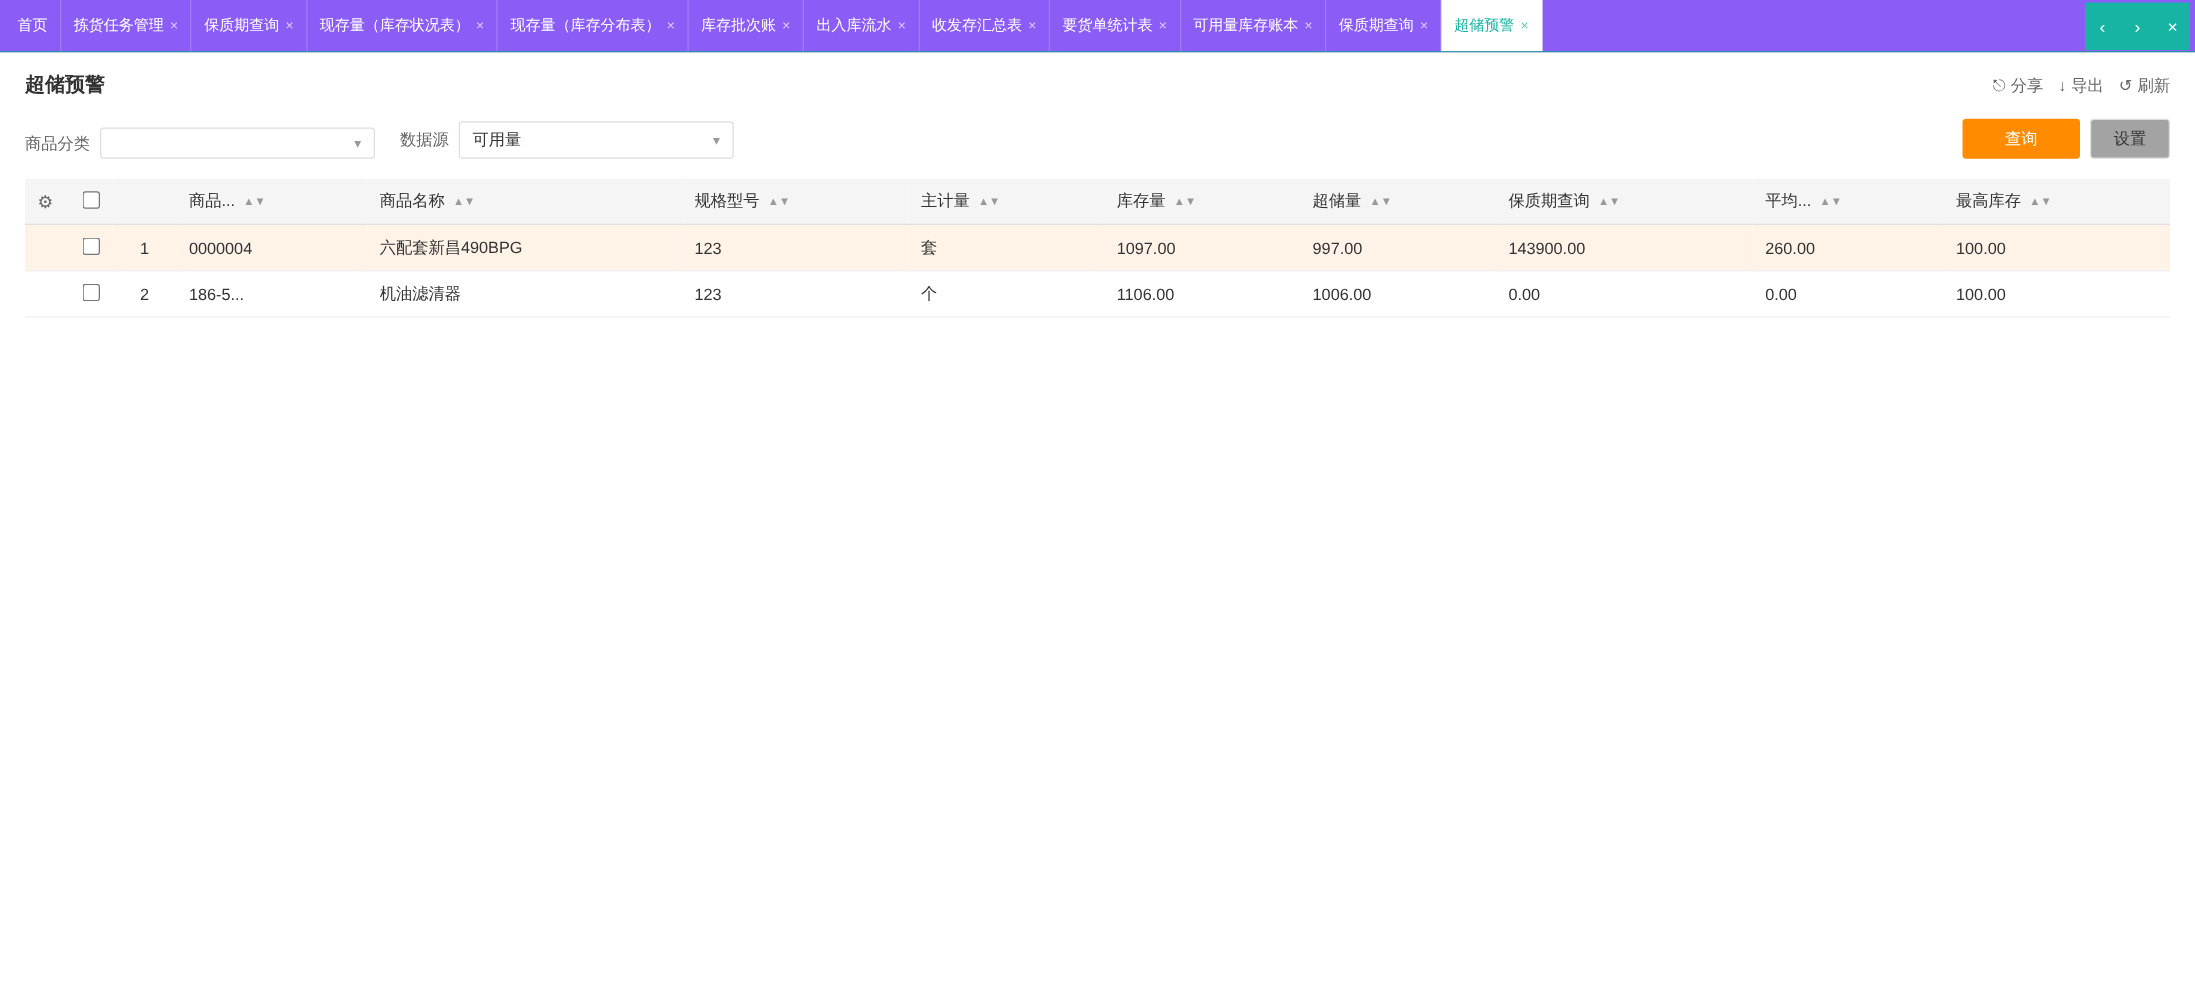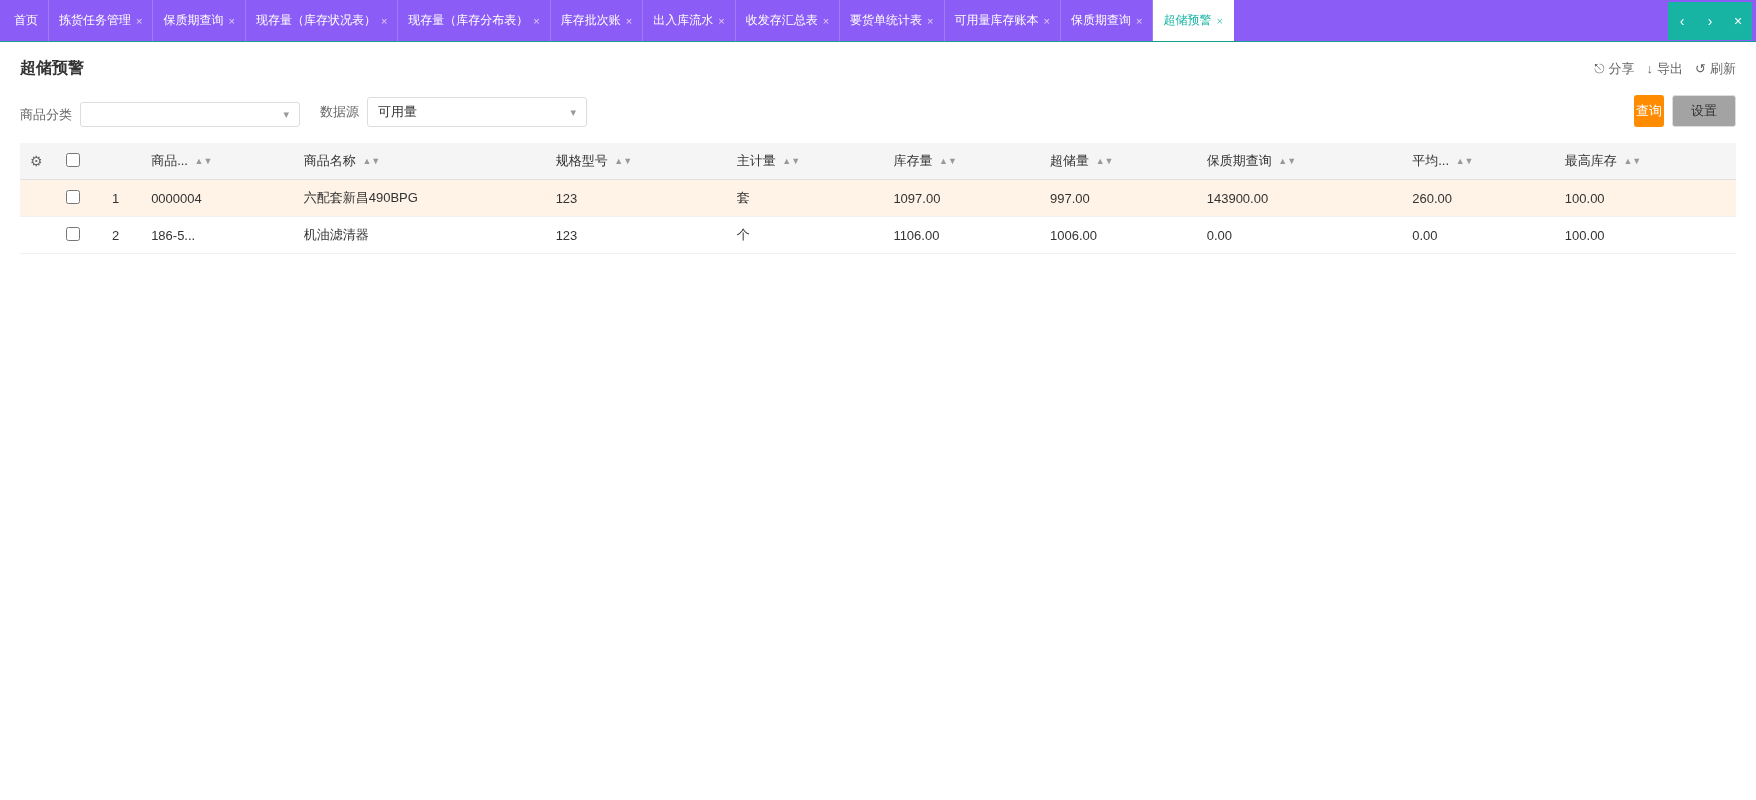--- a/index.html
+++ b/index.html
@@ -122,21 +122,21 @@
     .filter-actions {
       margin-left: auto;
       display: flex;
       gap: 8px;
     }
     .btn-query {
       background: #ff8c00;
       color: #fff;
       border: none;
       border-radius: 3px;
-      padding: 6px 2px;
+      padding: 6px 34px;
       cursor: pointer;
       font-size: 13px;
     }
     .btn-settings {
       background: #a3a3a3;
       color: #333;
       border: 1px solid #ddd;
       border-radius: 3px;
       padding: 6px 18px;
       cursor: pointer;

